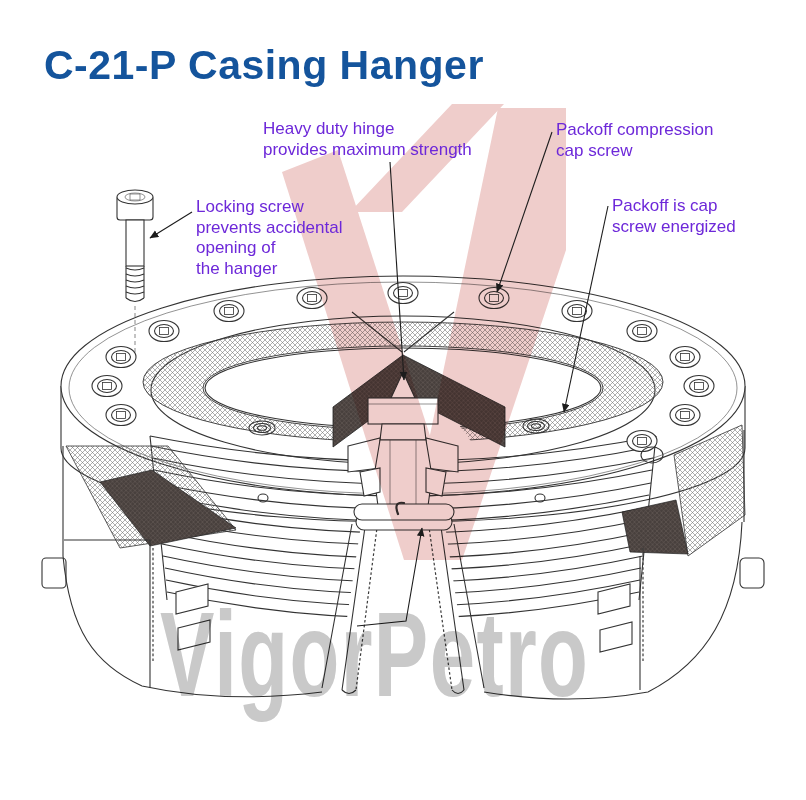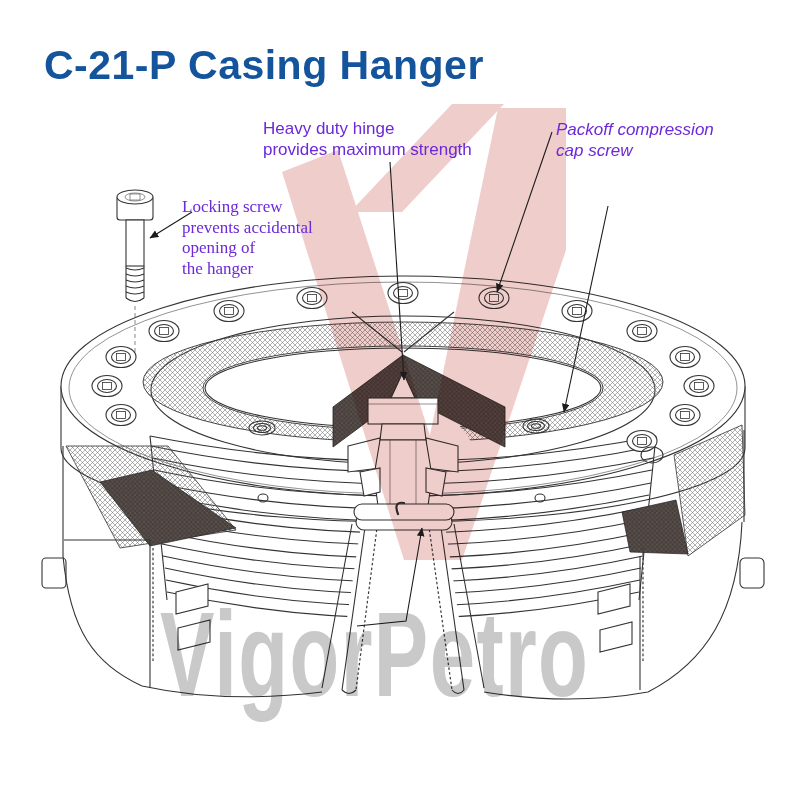--- a/index.html
+++ b/index.html
@@ -16,22 +16,22 @@
     position:absolute;top:42px;left:0;width:806px;text-align:left;
     font-size:41px;font-weight:bold;color:var(--title-color);
     letter-spacing:0.5px;
     padding-left:44px;
   }
   .lbl{
     position:absolute;font-size:17px;line-height:1.22;color:#6d28d9;
     white-space:pre-line;
   }
   #lbl-hinge{left:263px;top:119px;}
-  #lbl-packoff-comp{left:556px;top:120px;font-style:italic;}
-  #lbl-locking{left:182px;top:197px;font-family:Liberation Serif, serif;}
+  #lbl-packoff-comp{left:556px;top:120px;}
+  #lbl-locking{left:196px;top:197px;}
   #lbl-energized{left:612px;top:196px;}
   #lbl-guide{left:283px;top:612px;}
   #drawing{position:absolute;left:0;top:0;}
   #watermark{
     position:absolute;left:160px;top:594px;font-size:120px;font-weight:bold;
     line-height:1;color:var(--watermark-color);
     transform:scaleX(0.68);transform-origin:0 0;letter-spacing:2px;
     mix-blend-mode:multiply;white-space:nowrap;
   }
   .logo-poly{fill:var(--logo-color);}
@@ -268,13 +268,15 @@
   <div id="title">C-21-P Casing Hanger</div>
 
   <div class="lbl" id="lbl-hinge">Heavy duty hinge
 provides maximum strength</div>
   <div class="lbl" id="lbl-packoff-comp">Packoff compression
 cap screw</div>
   <div class="lbl" id="lbl-locking">Locking screw
 prevents accidental
 opening of
 the hanger</div>
+  <div class="lbl" id="lbl-energized">Packoff is cap
+screw energized</div>
 </div>
 
 </body></html>

